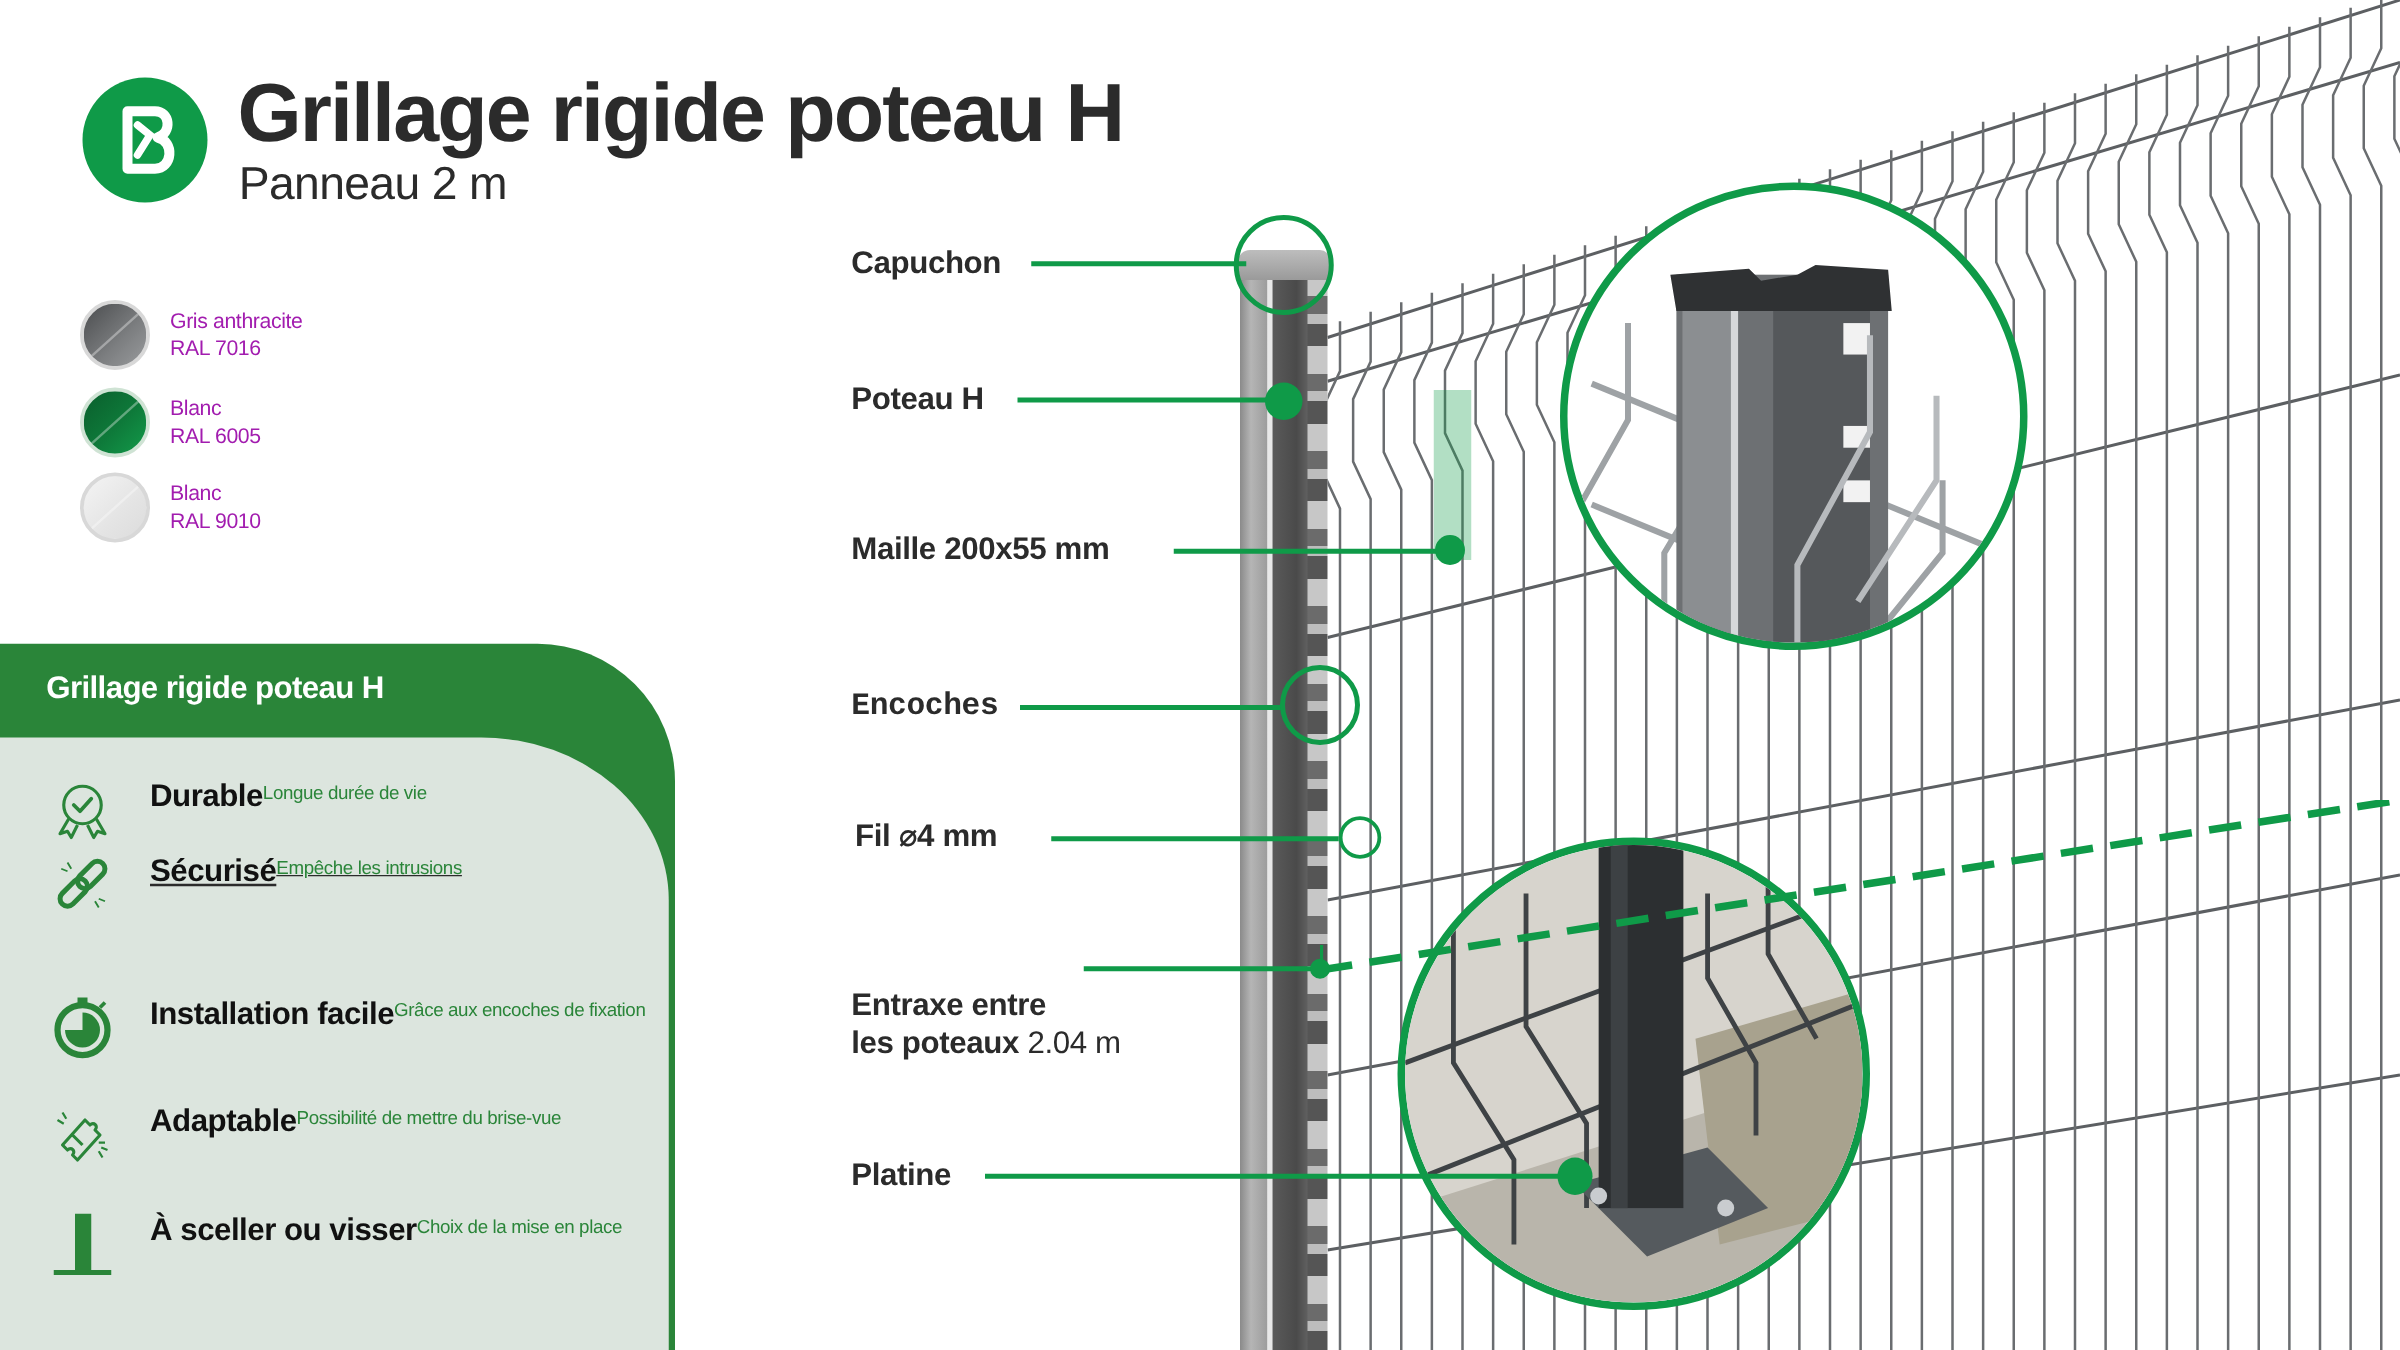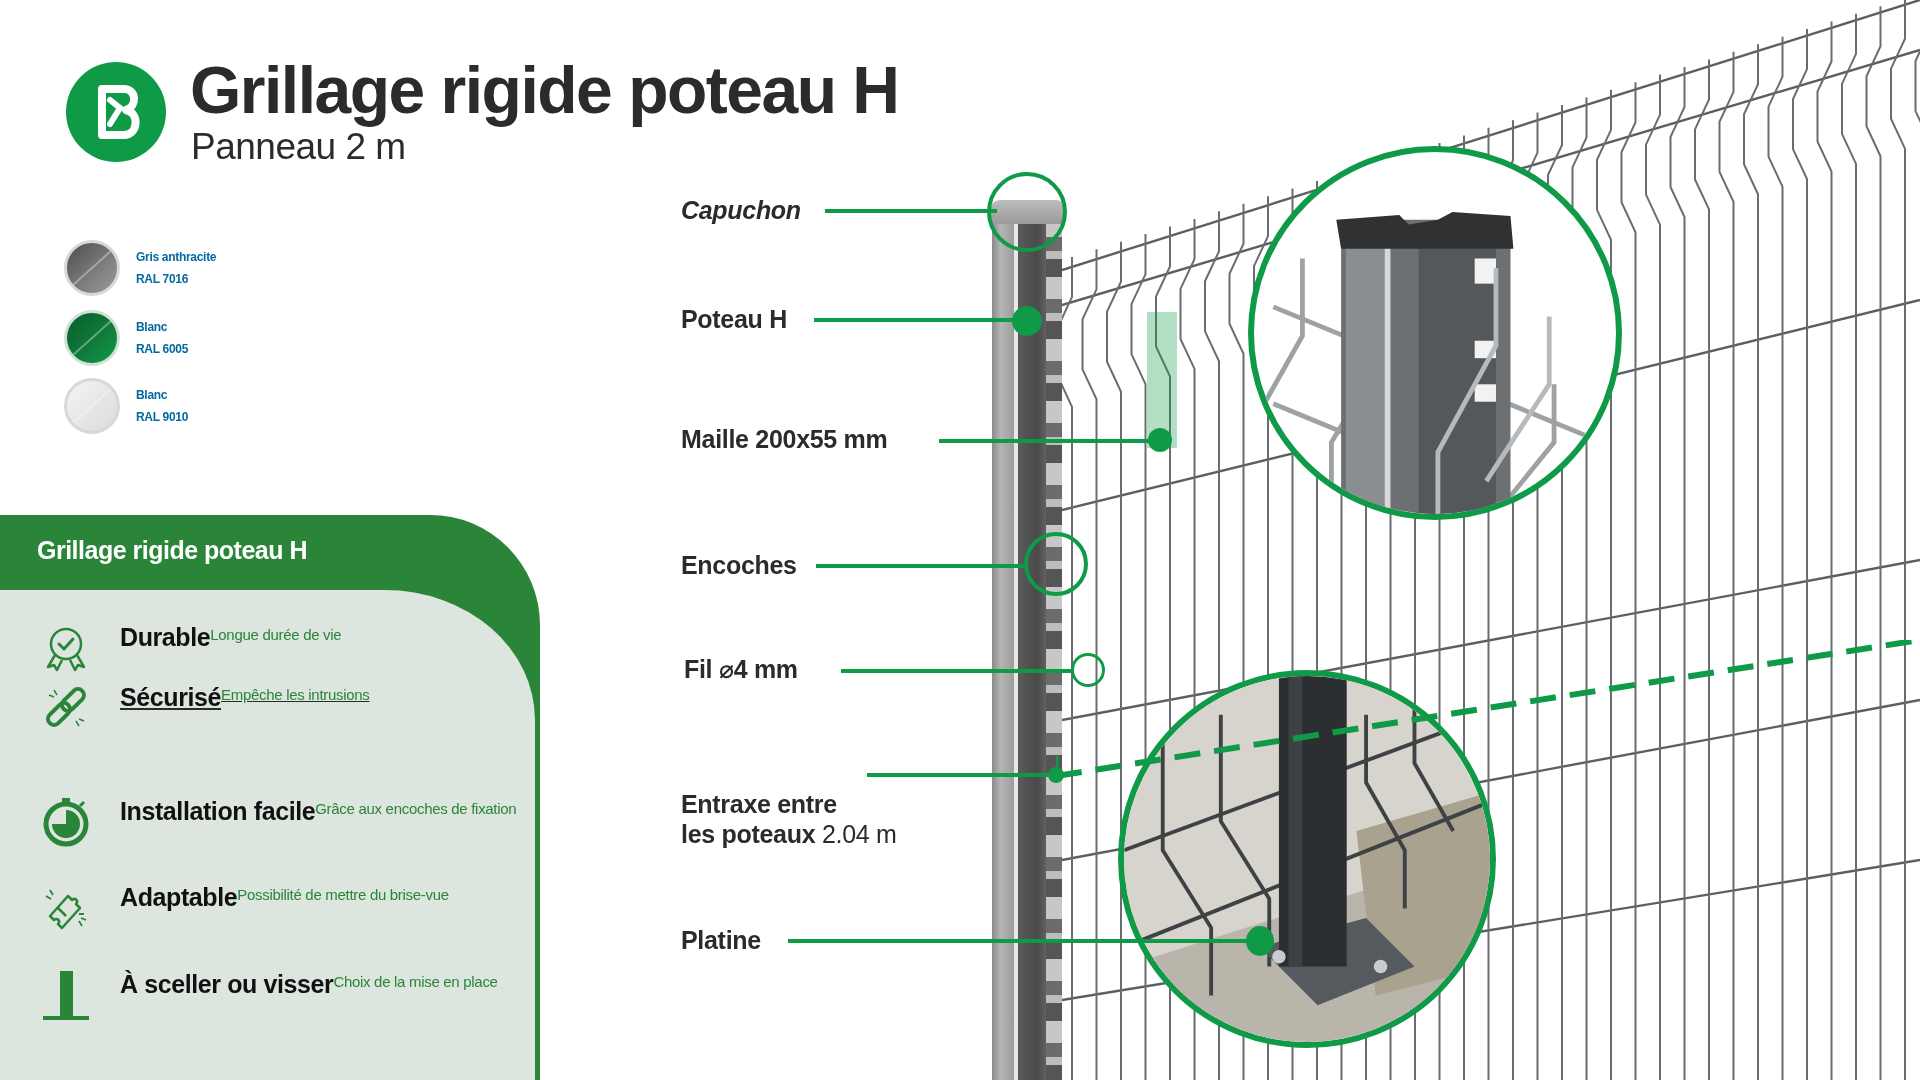--- a/index.html
+++ b/index.html
@@ -11,21 +11,21 @@
   
   .logo { left: 66px; top: 62px; width: 100px; height: 100px; border-radius: 50%; background: #0f9a48; }
   .logo svg { width: 100px; height: 100px; display: block; }
   .title { left: 190px; top: 52px; font-size: 66px; font-weight: 700; letter-spacing: -1.5px; color: #2b2b2b; white-space: nowrap; }
   .subtitle { left: 191px; top: 126px; font-size: 37px; font-weight: 400; color: #2b2b2b; letter-spacing: -0.5px; white-space: nowrap; }
 
   
   .swatch-row { left: 64px; display: flex; align-items: center; }
   .swatch { width: 56px; height: 56px; border-radius: 50%; border: 3px solid #d8d8d8; margin-right: 16px; position: relative; overflow: hidden; }
   .swatch::after { content: ""; position: absolute; left: -10%; top: 48%; width: 120%; height: 2px; background: rgba(255,255,255,0.35); transform: rotate(-42deg); }
-  .swatch-text { font-size: 12px; line-height: 22px; color: #0369a1; letter-spacing: -0.3px; font-weight: bold; }
+  .swatch-text { font-size: 17px; line-height: 22px; color: #a21caf; letter-spacing: -0.3px; }
 
   
   .panel { left: 0; top: 515px; width: 540px; height: 565px; background: #2a8539; border-top-right-radius: 110px; }
   .panel-title { left: 37px; top: 536px; font-size: 25px; font-weight: 700; color: #ffffff; letter-spacing: -0.5px; white-space: nowrap; }
   .panel-inner { left: 0; top: 590px; width: 535px; height: 490px; background: #dce5de; border-top-right-radius: 150px 130px; }
 
   .feature { left: 40px; width: 480px; height: 70px; display: flex; align-items: flex-start; }
   .feature-icon { width: 52px; height: 52px; margin-right: 28px; flex: 0 0 52px; }
   .feature-icon svg { width: 52px; height: 52px; display: block; }
   .feature-text { display: flex; flex-direction: row; }
@@ -262,33 +262,33 @@
     <circle cx="160" cy="290" r="7" fill="#c9cccf"></circle>
     <circle cx="265" cy="300" r="7" fill="#c9cccf"></circle>
   </svg>
 </div>
 
 <svg class="abs" style="left:1056px; top:640px; width:864px; height:140px;" viewBox="0 0 864 140">
   <path d="M0 136 L864 0" stroke="#0f9a48" stroke-width="6" stroke-dasharray="26 14" fill="none"></path>
   <path d="M0 116 L0 156" stroke="#0f9a48" stroke-width="5"></path>
 </svg>
 
-<div class="abs callout-label" style="top:195px;font-style:italic;">Capuchon</div>
+<div class="abs callout-label" style="top:195px;">Capuchon</div>
 <div class="abs callout-line" style="left:825px; top:209px; width:172px;"></div>
 <div class="abs ring" style="left:987px; top:172px; width:80px; height:80px;"></div>
 
 <div class="abs callout-label" style="top:304px;">Poteau H</div>
 <div class="abs callout-line" style="left:814px; top:318px; width:210px;"></div>
 <div class="abs dot" style="left:1012px; top:306px; width:30px; height:30px;"></div>
 
 <div class="abs callout-label" style="top:424px;">Maille 200x55 mm</div>
 <div class="abs callout-line" style="left:939px; top:439px; width:220px;"></div>
 <div class="abs dot" style="left:1148px; top:428px; width:24px; height:24px;"></div>
 
-<div class="abs callout-label" style="top:550px;">Encoches</div>
+<div class="abs callout-label" style="top:550px;font-family:Liberation Mono, monospace;">Encoches</div>
 <div class="abs callout-line" style="left:816px; top:564px; width:210px;"></div>
 <div class="abs ring" style="left:1024px; top:532px; width:64px; height:64px;"></div>
 
 <div class="abs callout-label" style="top:654px; left:684px;">
   <span>Fil</span>
   <span>⌀</span><span>4 mm</span>
 </div>
 <div class="abs callout-line" style="left:841px; top:669px; width:230px;"></div>
 <div class="abs ring" style="left:1071px; top:653px; width:34px; height:34px; border-width:3px;"></div>
 

